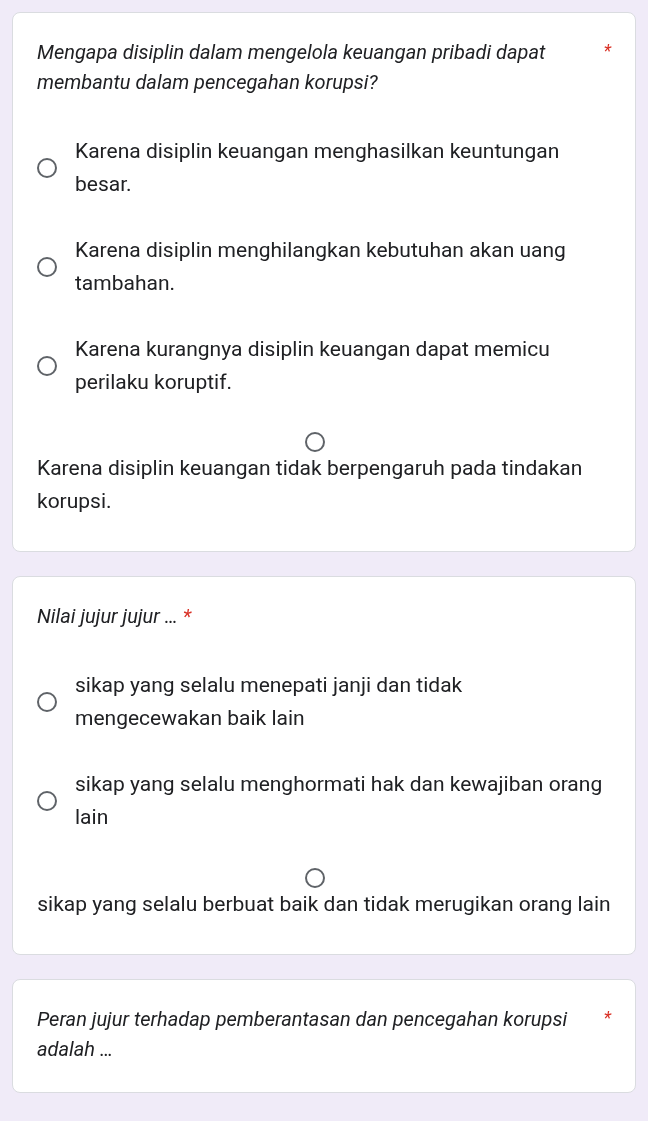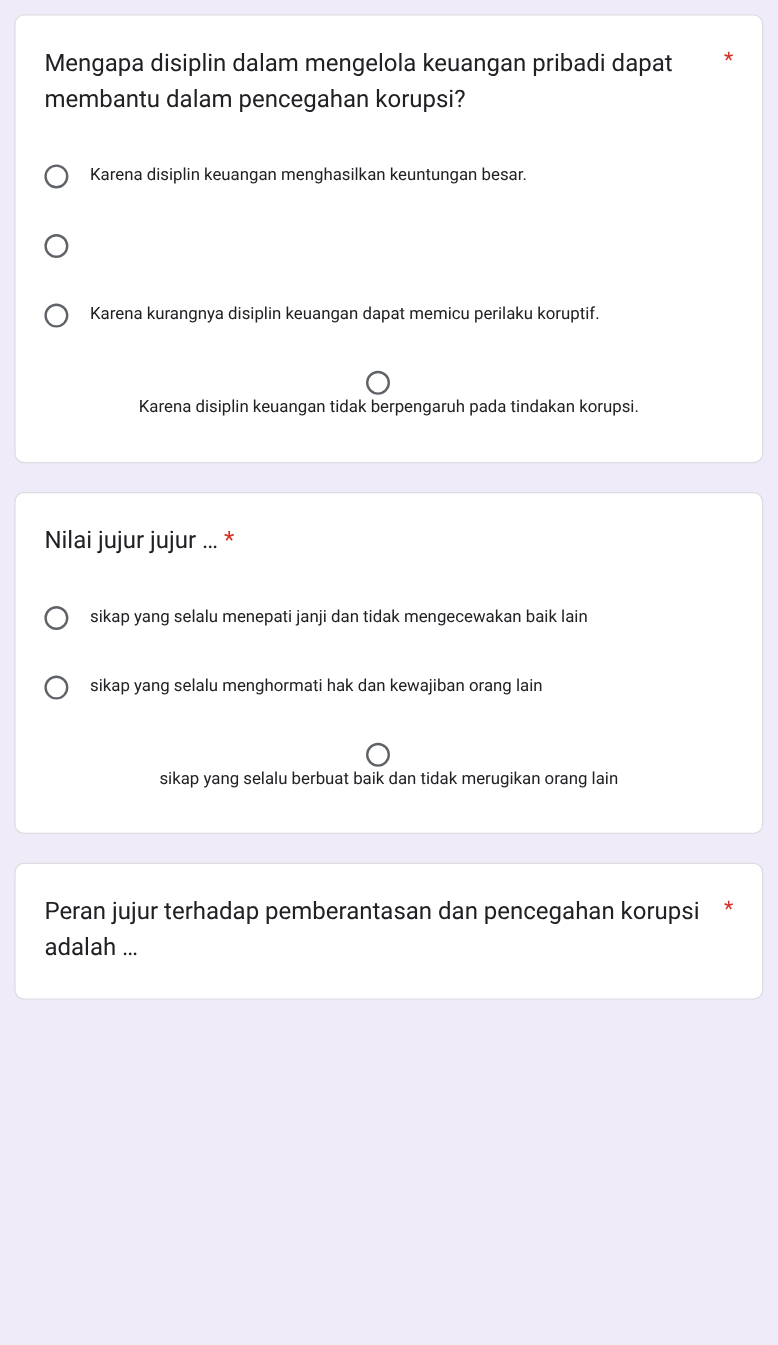--- a/index.html
+++ b/index.html
@@ -14,20 +14,21 @@
     background: #fff;
     border: 1px solid #dadce0;
     border-radius: 8px;
     margin: 0 12px 24px 12px;
     padding: 24px;
   }
   .question-row {
     display: flex;
     align-items: flex-start;
     margin-bottom: 28px;
+    font-style: italic;
   }
   .question-text {
     font-size: 20px;
     line-height: 1.5;
     color: #202124;
     flex: 1;
   }
   .required {
     color: #d93025;
     font-size: 18px;
@@ -48,39 +49,40 @@
   .option:last-child { margin-bottom: 0; flex-direction: column; }
   .radio {
     width: 20px;
     height: 20px;
     border: 2px solid #5f6368;
     border-radius: 50%;
     flex-shrink: 0;
     margin-right: 18px;
   }
   .option-label {
-    font-size: 14px;
+    font-size: 21px;
     line-height: 1.55;
     color: #202124;
   }
 </style>
 </head>
 <body>
 
 <div class="card">
   <div class="question-row">
     <div class="question-text">Mengapa disiplin dalam mengelola keuangan pribadi dapat membantu dalam pencegahan korupsi?</div>
     <div class="required">*</div>
   </div>
   <div class="option">
     <div class="radio"></div>
     <div class="option-label">Karena disiplin keuangan menghasilkan keuntungan besar.</div>
   </div>
   <div class="option">
     <div class="radio"></div>
+    <div class="option-label">Karena disiplin menghilangkan kebutuhan akan uang tambahan.</div>
   </div>
   <div class="option">
     <div class="radio"></div>
     <div class="option-label">Karena kurangnya disiplin keuangan dapat memicu perilaku koruptif.</div>
   </div>
   <div class="option">
     <div class="radio"></div>
     <div class="option-label">Karena disiplin keuangan tidak berpengaruh pada tindakan korupsi.</div>
   </div>
 </div>

